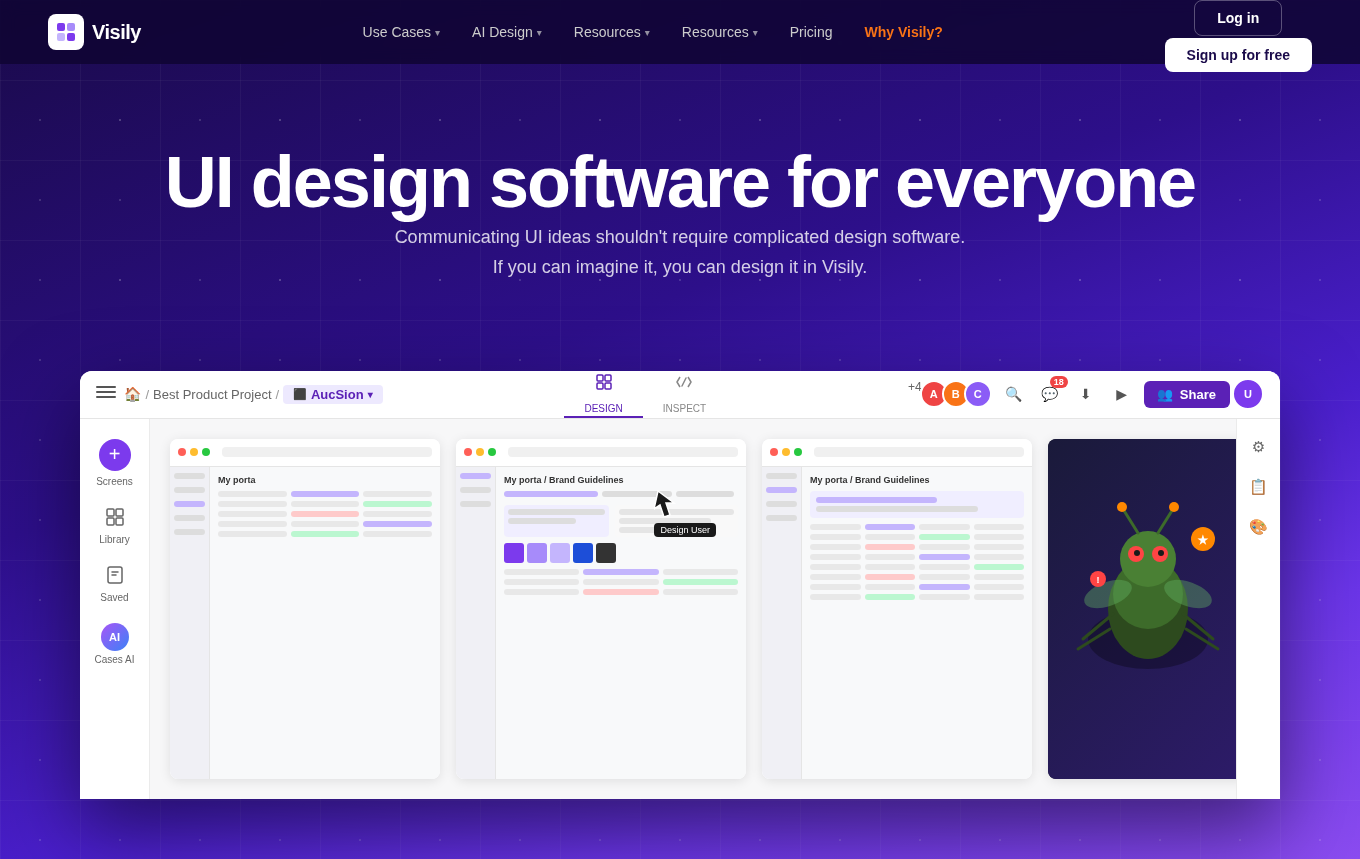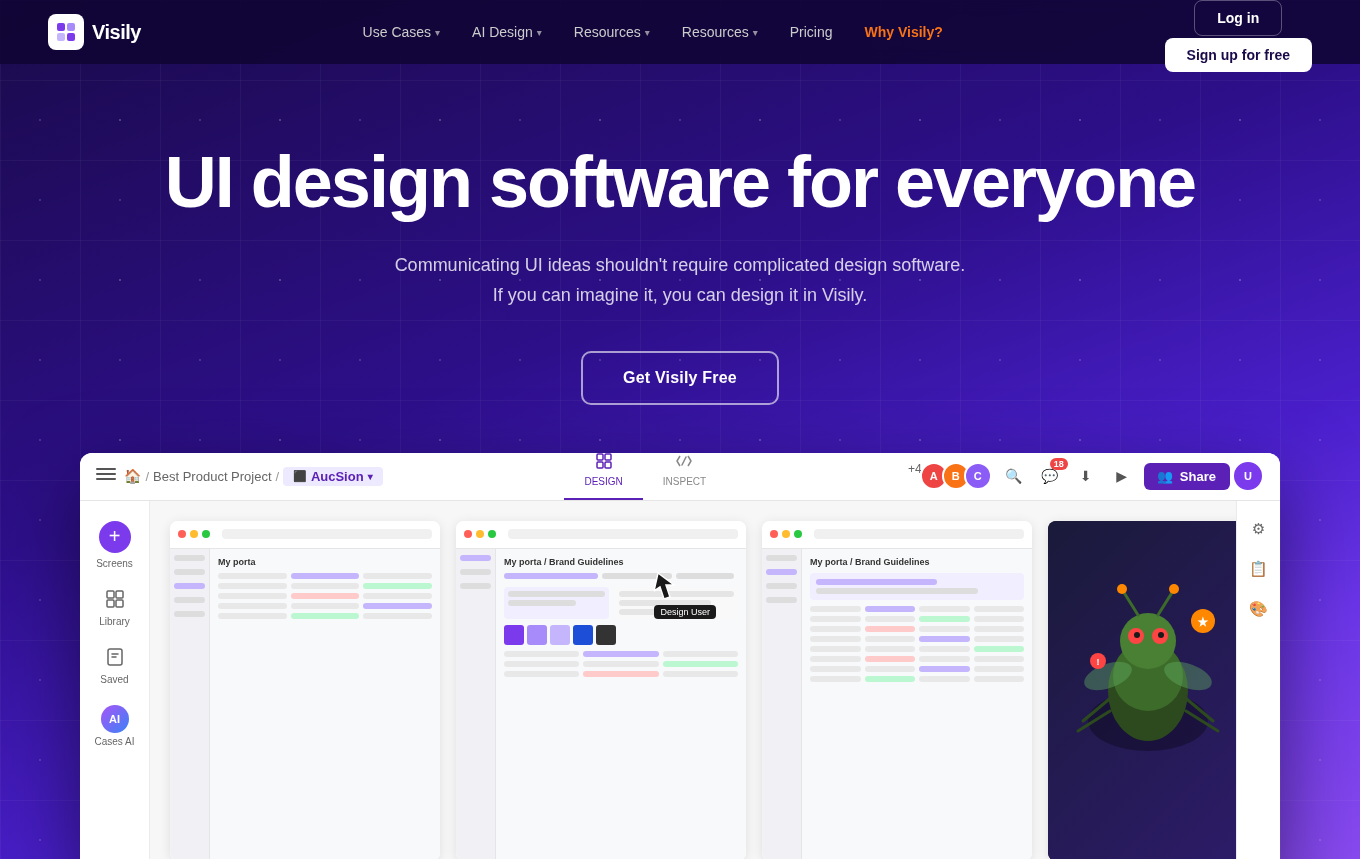--- a/index.html
+++ b/index.html
@@ -70,21 +70,21 @@
     }
 
     .hero-content {
       position: relative; z-index: 2;
       text-align: center; padding: 80px 32px 48px;
       max-width: 1200px; width: 100%;
     }
 
     .hero-title {
       font-size: 72px; font-weight: 800; color: #fff;
-      line-height: 1.08; letter-spacing: -2px; margin-bottom: 28px;
+      line-height: 1.08; letter-spacing: -2px; 
     }
 
     .hero-subtitle {
       font-size: 18px; color: rgba(255,255,255,0.8); line-height: 1.7;
       margin-bottom: 40px;
     }
 
     .btn-cta {
       display: inline-block; padding: 16px 40px;
       border-radius: 10px; font-size: 16px; font-weight: 600;
@@ -119,22 +119,22 @@
     .breadcrumb-home { font-size: 14px; }
     .breadcrumb-sep { color: #999; }
     .breadcrumb-item { color: #666; }
     .breadcrumb-current {
       background: #ede9fe; color: #5b21b6; padding: 2px 10px; border-radius: 4px;
       font-weight: 600; display: flex; align-items: center; gap: 4px;
     }
     .toolbar-center { display: flex; align-items: center; gap: 0; }
     .toolbar-tab {
       display: flex; flex-direction: column; align-items: center;
-      padding: 0 20px; height: 48px; justify-content: flex-start;
-      gap: 6px; cursor: pointer; border-bottom: 2px solid transparent;
+      padding: 0 20px; height: 48px; justify-content: center;
+      gap: 12px; cursor: pointer; border-bottom: 2px solid transparent;
       font-size: 11px; color: #888; font-weight: 500;
     }
     .toolbar-tab.active { border-bottom-color: #5b21b6; color: #5b21b6; }
     .toolbar-tab svg { width: 18px; height: 18px; }
     .toolbar-right { display: flex; align-items: center; gap: 8px; }
     .avatar-stack { display: flex; }
     .avatar-sm {
       width: 28px; height: 28px; border-radius: 50%; border: 2px solid #fff;
       margin-left: -6px; display: flex; align-items: center; justify-content: center;
       font-size: 11px; font-weight: 700; color: #fff;
@@ -304,21 +304,20 @@
   </div>
 </nav>
 
 <section class="hero">
   <div class="hero-content">
     <h1 class="hero-title">UI design software for everyone</h1>
     <p class="hero-subtitle">
       <span>Communicating UI ideas shouldn't require complicated design software.</span><br>
       <span>If you can imagine it, you can design it in Visily.</span>
     </p>
-    <button class="btn-cta">Get Visily Free</button>
   </div>
 
   <div class="app-preview-wrapper">
     <div class="app-window">
 
       <div class="app-toolbar">
         <div class="toolbar-left">
           <div class="toolbar-menu-icon">
             <span></span>
               <span></span>

